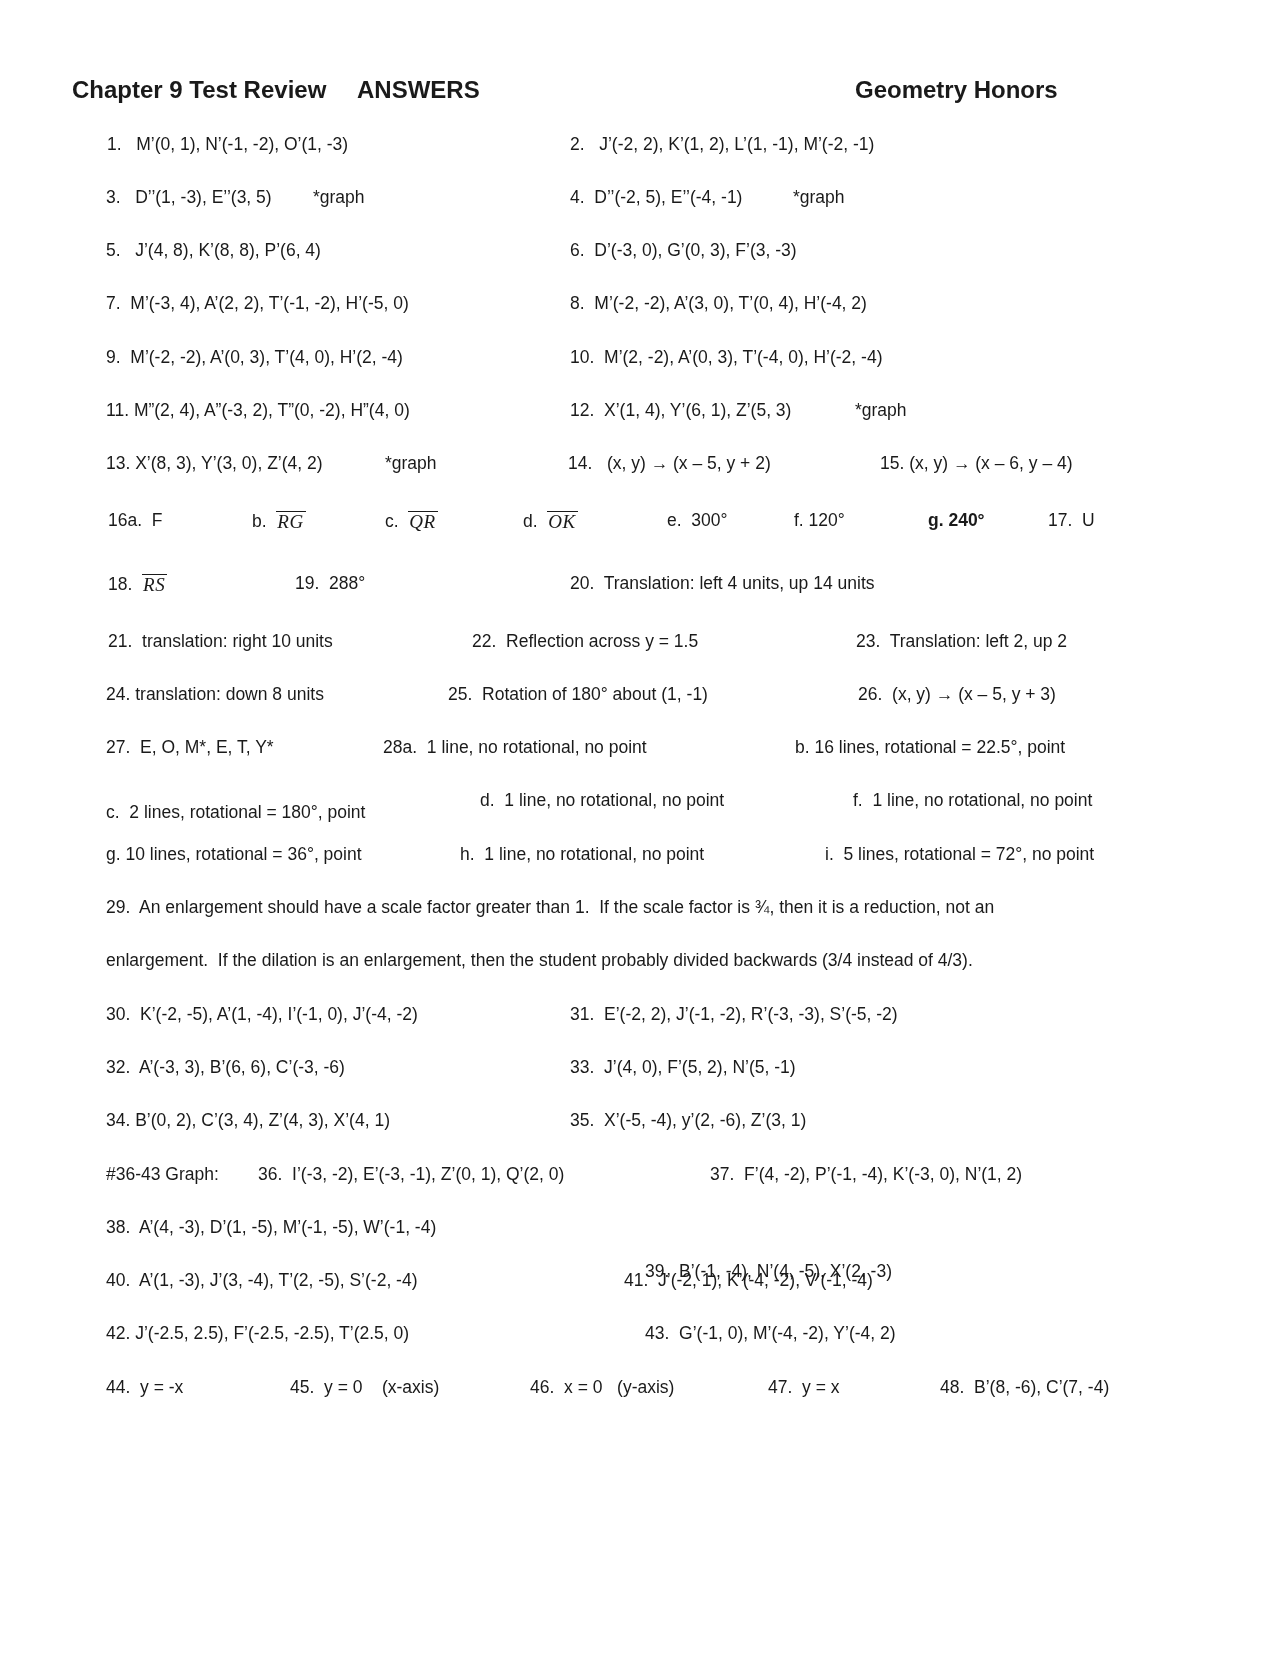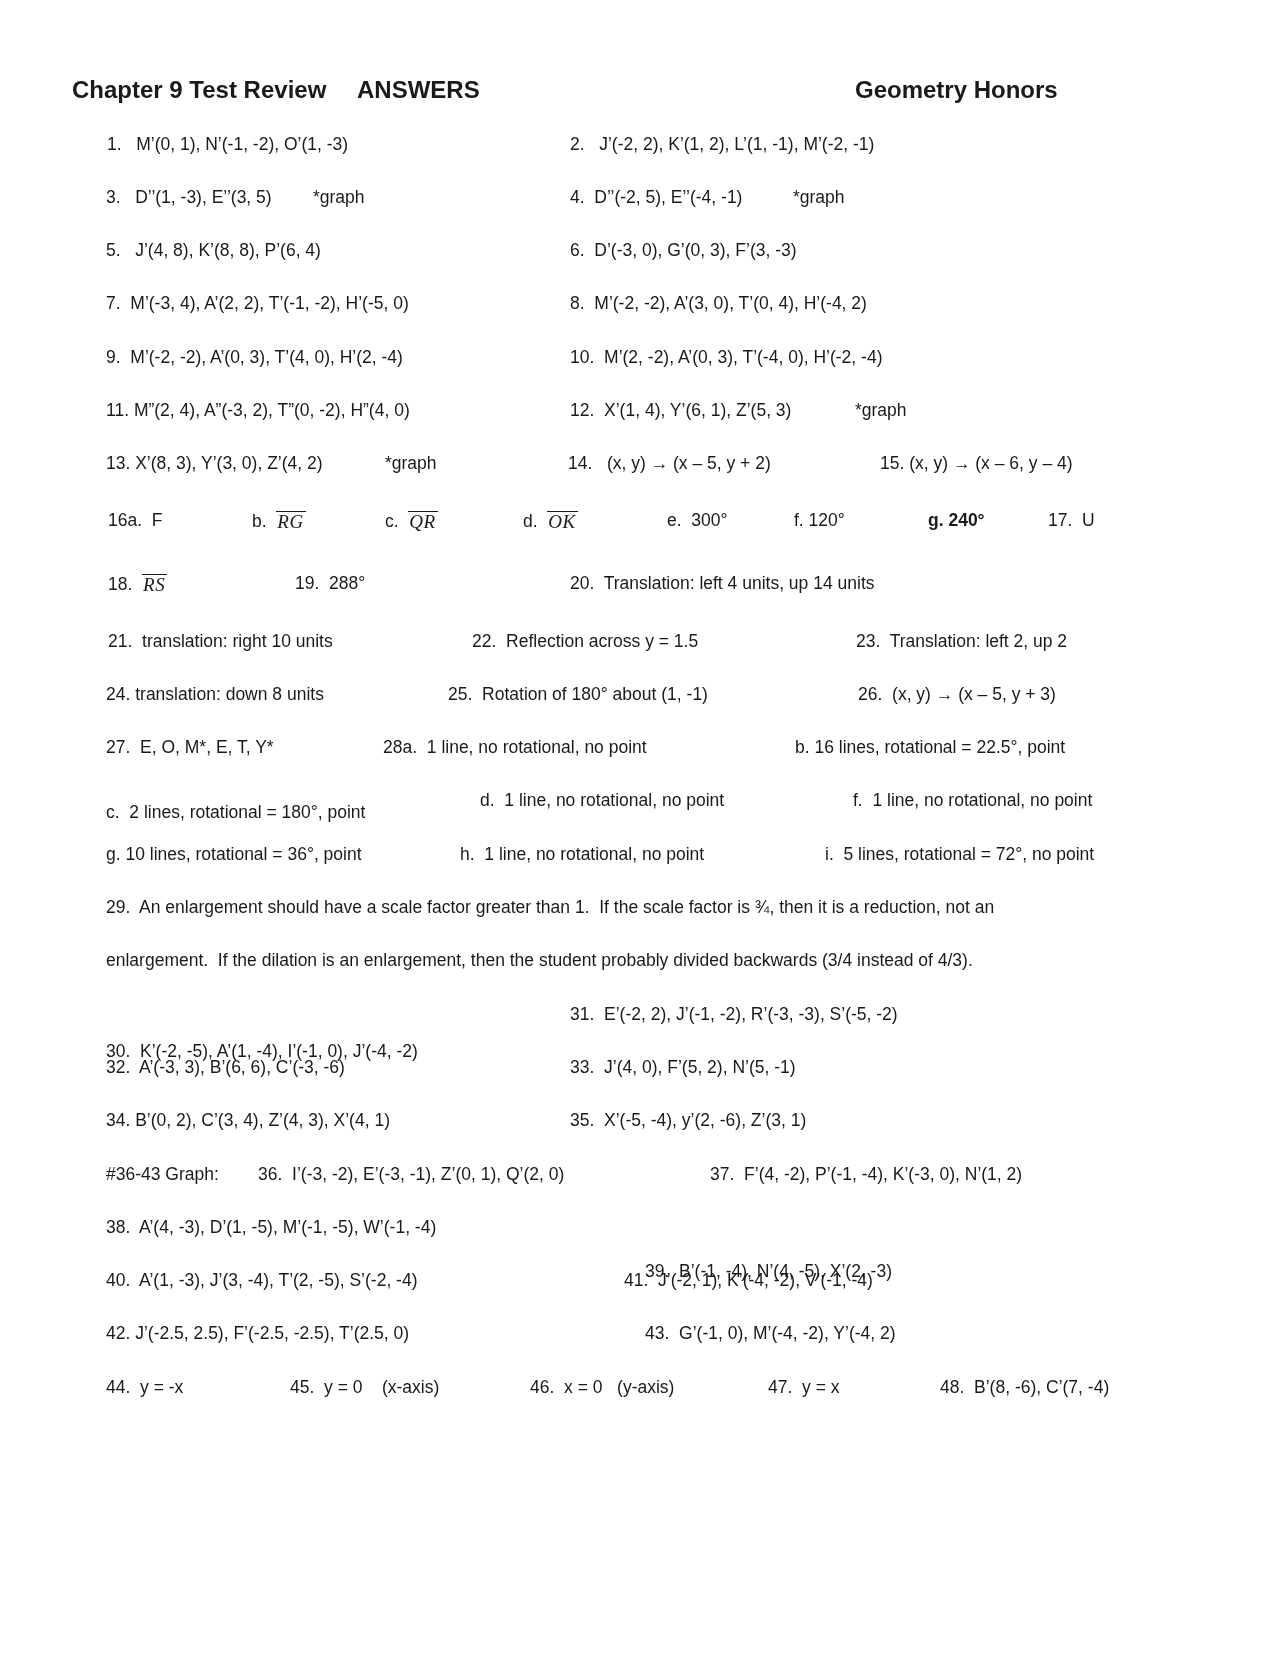--- a/index.html
+++ b/index.html
@@ -85,21 +85,21 @@
       <div class="cell" style="left: 383px; top: 737px;"><span>28a.  1 line, no rotational, no point</span></div>
       <div class="cell" style="left: 795px; top: 737px;"><span>b. 16 lines, rotational = 22.5°, point</span></div>
       <div class="cell" style="left: 106px; top: 790px; margin-top: 12px;"><span>c.  2 lines, rotational = 180°, point</span></div>
       <div class="cell" style="left: 480px; top: 790px;"><span>d.  1 line, no rotational, no point</span></div>
       <div class="cell" style="left: 853px; top: 790px;"><span>f.  1 line, no rotational, no point</span></div>
       <div class="cell" style="left: 106px; top: 844px;"><span>g. 10 lines, rotational = 36°, point</span></div>
       <div class="cell" style="left: 460px; top: 844px;"><span>h.  1 line, no rotational, no point</span></div>
       <div class="cell" style="left: 825px; top: 844px;"><span>i.  5 lines, rotational = 72°, no point</span></div>
       <div class="cell" style="left: 106px; top: 897px;"><span>29.  An enlargement should have a scale factor greater than 1.  If the scale factor is ¾, then it is a reduction, not an</span></div>
       <div class="cell" style="left: 106px; top: 950px;"><span>enlargement.  If the dilation is an enlargement, then the student probably divided backwards (3/4 instead of 4/3).</span></div>
-      <div class="cell" style="left: 106px; top: 1004px; margin-top: 37px;"><span>30.  K’(-2, -5), A’(1, -4), I’(-1, 0), J’(-4, -2)</span></div>
+      <div class="cell" style="left: 106px; top: 1004px;"><span>30.  K’(-2, -5), A’(1, -4), I’(-1, 0), J’(-4, -2)</span></div>
       <div class="cell" style="left: 570px; top: 1004px;"><span>31.  E’(-2, 2), J’(-1, -2), R’(-3, -3), S’(-5, -2)</span></div>
       <div class="cell" style="left: 106px; top: 1057px;"><span>32.  A’(-3, 3), B’(6, 6), C’(-3, -6)</span></div>
       <div class="cell" style="left: 570px; top: 1057px;"><span>33.  J’(4, 0), F’(5, 2), N’(5, -1)</span></div>
       <div class="cell" style="left: 106px; top: 1110px;"><span>34. B’(0, 2), C’(3, 4), Z’(4, 3), X’(4, 1)</span></div>
       <div class="cell" style="left: 570px; top: 1110px;"><span>35.  X’(-5, -4), y’(2, -6), Z’(3, 1)</span></div>
       <div class="cell" style="left: 106px; top: 1164px;"><span>#36-43 Graph:</span></div>
       <div class="cell" style="left: 258px; top: 1164px;"><span>36.  I’(-3, -2), E’(-3, -1), Z’(0, 1), Q’(2, 0)</span></div>
       <div class="cell" style="left: 710px; top: 1164px;"><span>37.  F’(4, -2), P’(-1, -4), K’(-3, 0), N’(1, 2)</span></div>
       <div class="cell" style="left: 106px; top: 1217px;"><span>38.  A’(4, -3), D’(1, -5), M’(-1, -5), W’(-1, -4)</span></div>
       <div class="cell" style="left: 645px; top: 1217px; margin-top: 44px;"><span>39.  B’(-1, -4), N’(4, -5), X’(2, -3)</span></div>

